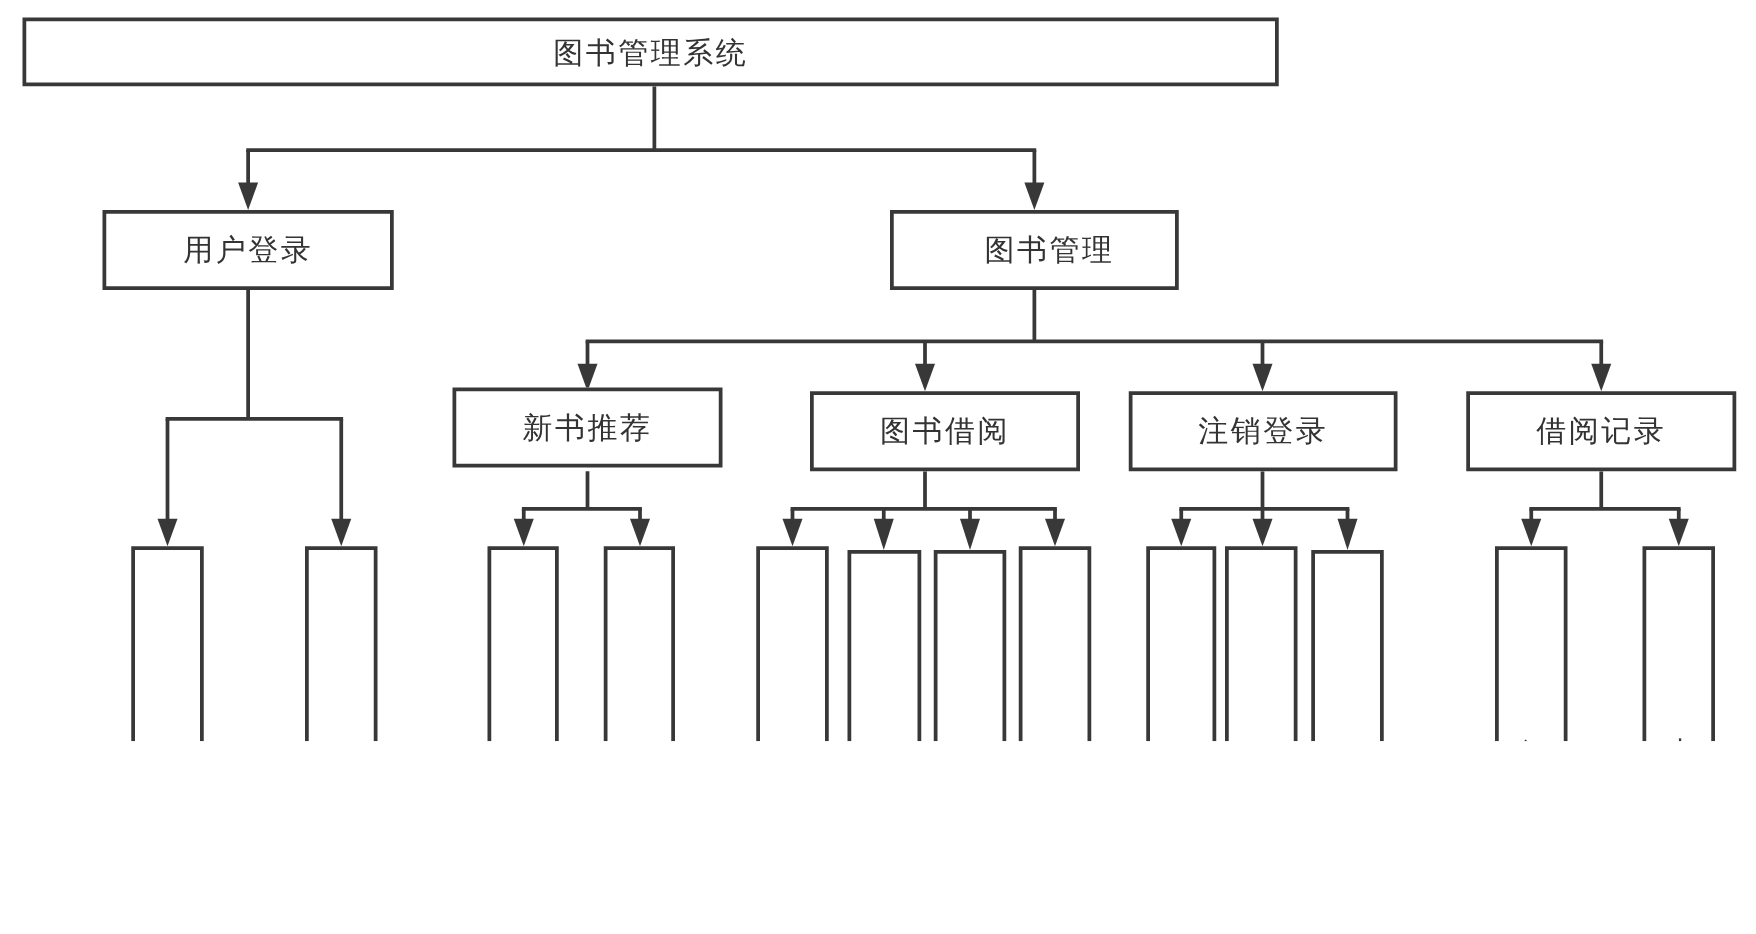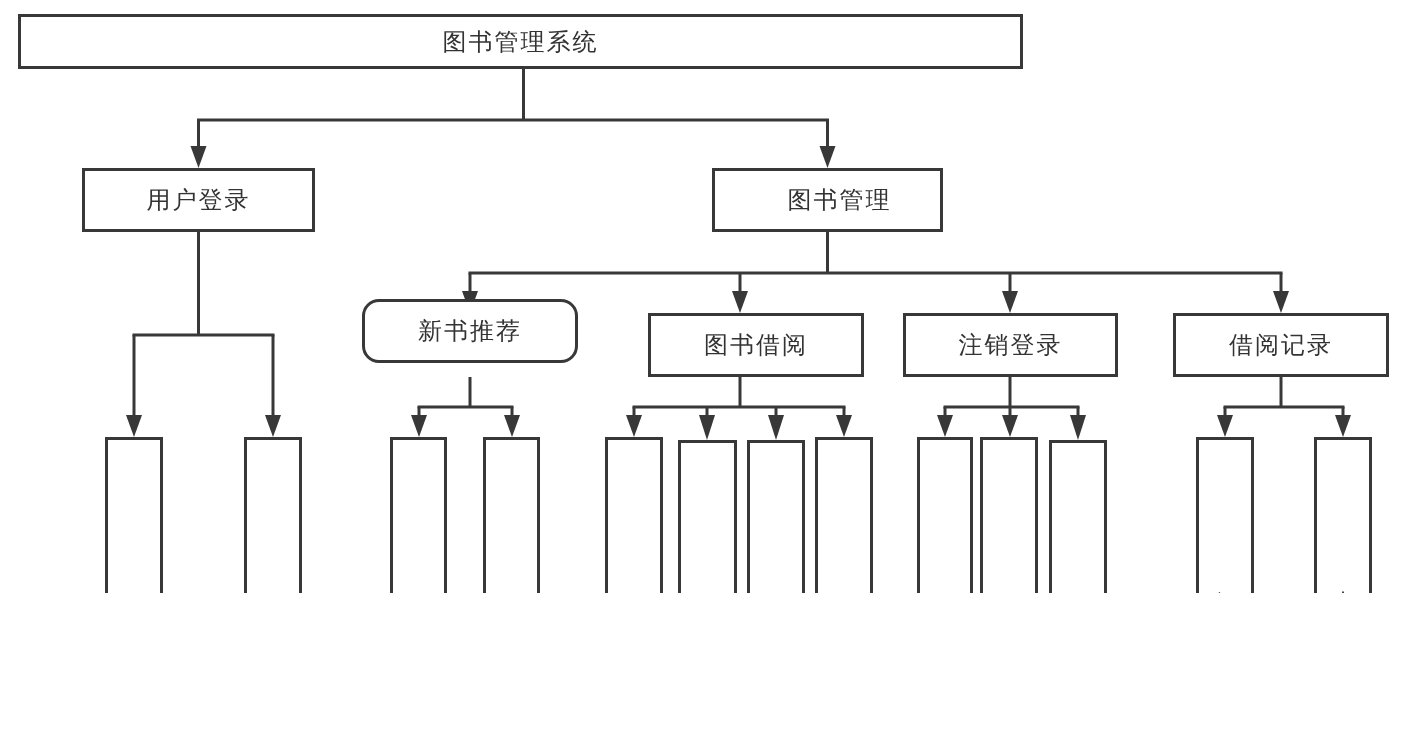--- a/index.html
+++ b/index.html
@@ -154,21 +154,21 @@
     <span class="h-label">图书管理系统</span>
   </div>
 
   <div class="box" style="left:82px; top:168px; width:233px; height:64px;">
     <span class="h-label">用户登录</span>
   </div>
   <div class="box" style="left:712px; top:168px; width:231px; height:64px;padding-left:24px;">
     <span class="h-label">图书管理</span>
   </div>
 
-  <div class="box" style="left:362px; top:299px; width:216px; height:64px;border-radius:17px;">
+  <div class="box" style="left:362px; top:310px; width:216px; height:64px;">
     <span class="h-label">新书推荐</span>
   </div>
   <div class="box" style="left:648px; top:313px; width:216px; height:64px;">
     <span class="h-label">图书借阅</span>
   </div>
   <div class="box" style="left:903px; top:313px; width:215px; height:64px;">
     <span class="h-label">注销登录</span>
   </div>
   <div class="box" style="left:1173px; top:313px; width:216px; height:64px;">
     <span class="h-label">借阅记录</span>

